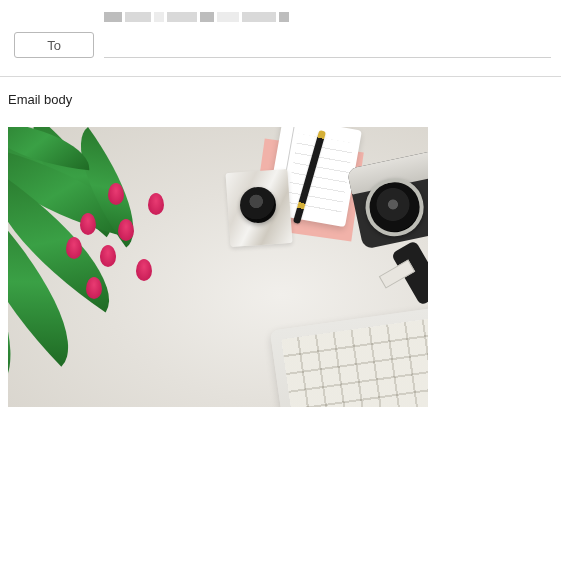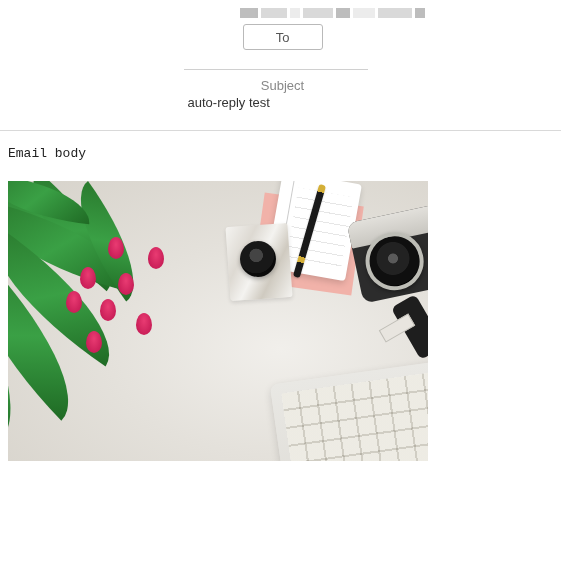--- a/index.html
+++ b/index.html
@@ -9,21 +9,20 @@
       font-size: 13px;
       background: #fff;
       width: 561px;
       color: #333;
     }
     .compose-header { padding: 8px 0 2px 0; }
     .row {
       display: flex;
       align-items: center;
       margin-bottom: 6px;
-      flex-direction: column;
     }
     .btn {
       width: 80px;
       height: 26px;
       margin-left: 14px;
       margin-right: 10px;
       background: #fff;
       border: 1px solid #b9b9b9;
       border-radius: 3px;
       font-size: 13px;
@@ -71,21 +70,20 @@
     }
     .bl { background: #bbb; }
     .bl.d { background: #888; }
     .bl.l { background: #ddd; }
     .hr { border: none; border-top: 1px solid #d9d9d9; margin: 10px 0 0 0; }
     .body-area {
       padding: 14px 8px;
       font-size: 13px;
       color: #222;
       line-height: 1.4;
-      font-family: Liberation Mono, monospace;
     }
     .body-para { margin: 0 0 18px 0; }
     .picline { margin: 0 0 2px 0; }
     .cursor { border-right: 1px solid #000; padding-right: 0; }
     .embedded-image {
       width: 420px;
       height: 280px;
       position: relative;
       overflow: hidden;
     }
@@ -235,24 +233,20 @@
       <span class="bl d" style="width:14px;height:10px"></span>
       <span class="bl l" style="width:22px;height:10px"></span>
       <span class="bl" style="width:34px;height:10px"></span>
       <span class="bl d" style="width:10px;height:10px"></span>
     </div>
   </div>
   <div class="row">
     <button class="btn">To</button>
     <input class="field" value="" style="">
   </div>
-  <div class="row" style="margin-top:8px;">
-    <div class="label">Subject</div>
-    <input class="field-noline" value="auto-reply test" style="">
-  </div>
 </div>
 <hr class="hr">
 <div class="body-area">
   <p class="body-para">Email body</p>
   <div class="embedded-image">
     <div class="desk-bg"></div>
 
     <div class="leaf" style="top:-14px;left:-10px;width:150px;height:56px;transform:rotate(28deg)"></div>
     <div class="leaf" style="top:-10px;left:30px;width:130px;height:48px;transform:rotate(40deg)"></div>
     <div class="leaf" style="top:20px;left:-20px;width:160px;height:54px;transform:rotate(14deg)"></div>

